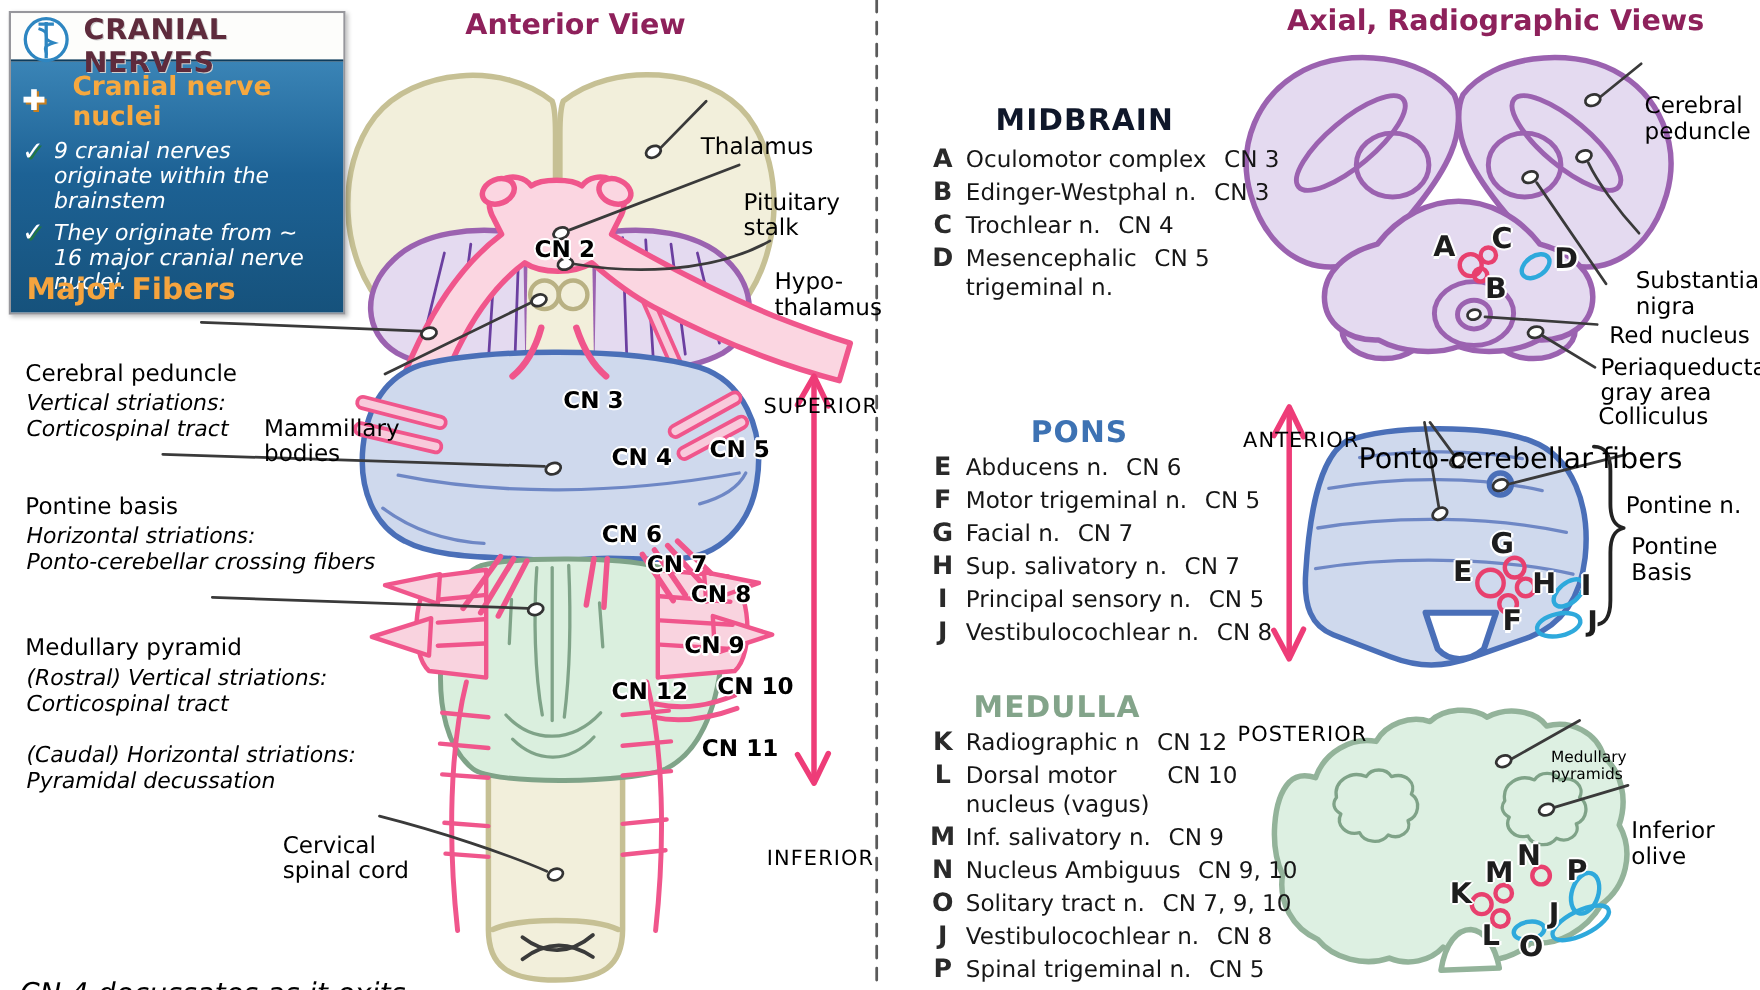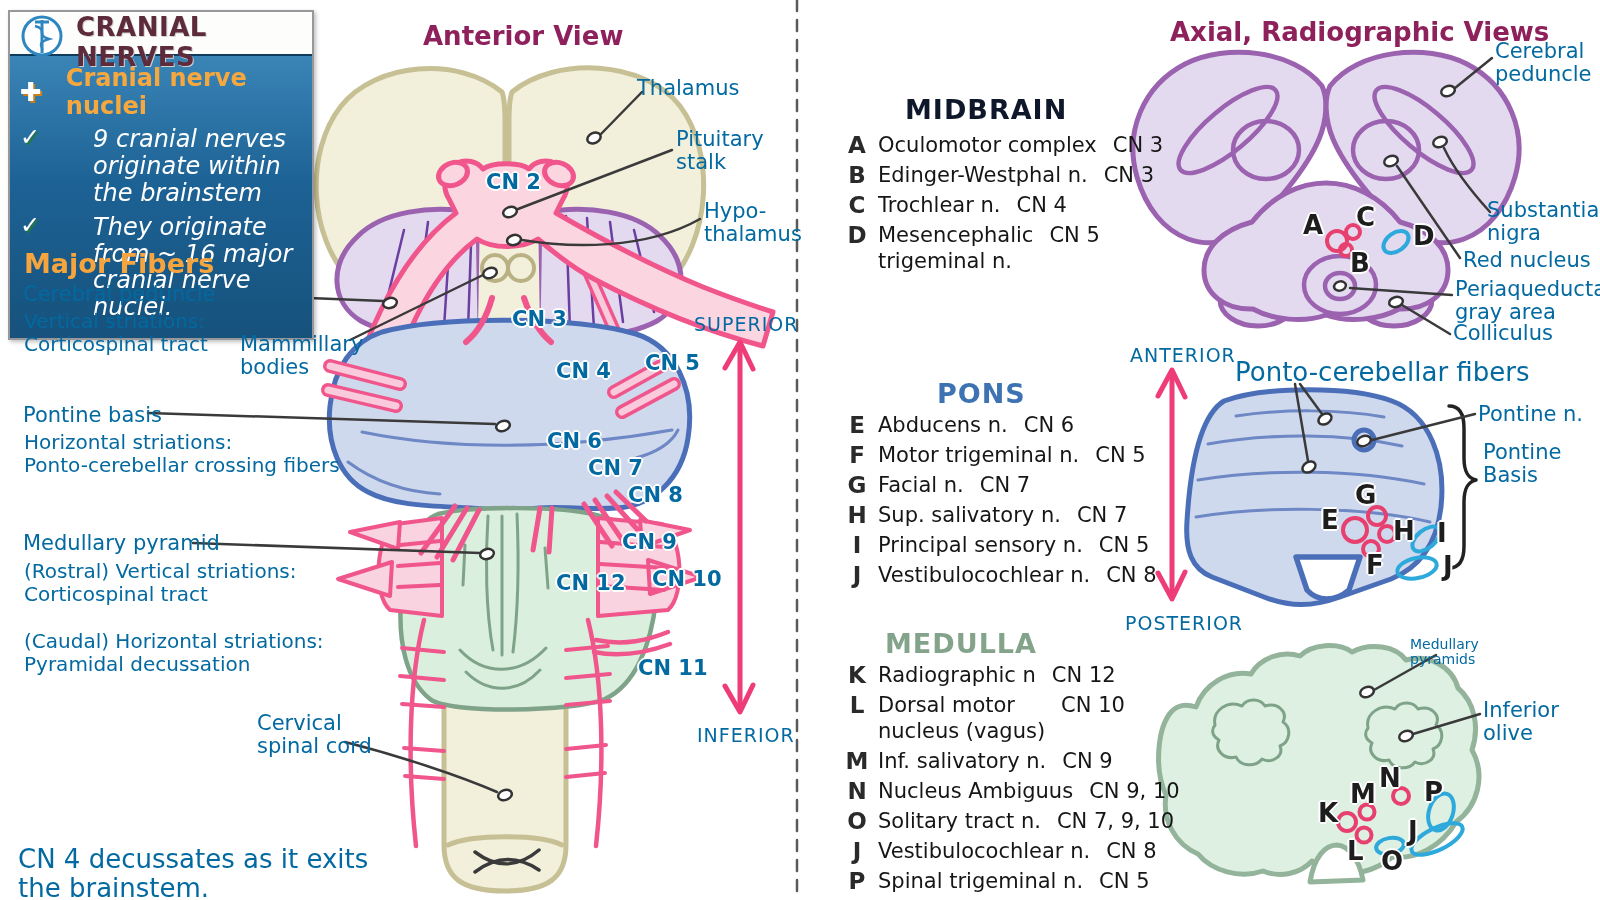--- a/index.html
+++ b/index.html
@@ -23,28 +23,28 @@
   .medline{fill:none;stroke:#7fa388;stroke-width:3;}
   .medA{fill:#ddf0e2;stroke:#93b39a;stroke-width:5;}
   .leader{fill:none;stroke:#3a3a3a;stroke-width:2.5;}
   .pinhole{fill:#fff;stroke:#333;stroke-width:2.5;}
   .pinkN{fill:none;stroke:#e8406e;stroke-width:4;}
   .blueN{fill:none;stroke:#2ea9dc;stroke-width:4;}
   .arrow{fill:none;stroke:#ee3c78;stroke-width:5;}
   .brace{fill:none;stroke:#222;stroke-width:3.5;}
 
   
-  .lbl{position:absolute;font-size:20px;line-height:1.1;white-space:pre-line;color:#0369a1;}
-  .lbl.it{}
+  .lbl{position:absolute;font-size:20px;line-height:1.1;white-space:pre-line;color:#000000;margin-top:45px;}
+  .lbl.it{font-style:italic;}
   .lbl.cnl{font-weight:600;font-size:21px;
      text-shadow:2px 0 #fff,-2px 0 #fff,0 2px #fff,0 -2px #fff,1px 1px #fff,-1px -1px #fff,1px -1px #fff,-1px 1px #fff;}
   .lbl.dir{font-size:19px;letter-spacing:1px;font-weight:500;}
   .marker{position:absolute;font-size:26px;font-weight:bold;color:#1d1d1d;
      text-shadow:2px 0 #fff,-2px 0 #fff,0 2px #fff,0 -2px #fff,1px 1px #fff,-1px -1px #fff;}
-  .viewtitle{position:absolute;font-size:26px;font-weight:bold;color:#8e215b;margin-top:13px;}
+  .viewtitle{position:absolute;font-size:26px;font-weight:bold;color:#8e215b;}
   .orangehead{position:absolute;font-size:27px;font-weight:bold;color:#f5a43e;}
   .sechead{position:absolute;font-size:27px;font-weight:bold;letter-spacing:1px;}
   .sechead.pur{color:#0f172a;} .sechead.blu{color:#3d72b3;} .sechead.grn{color:#83a48a;}
 
   
   .list{position:absolute;}
   .list-row{display:flex;align-items:flex-start;margin-bottom:4px;}
   .key{width:42px;text-align:center;font-weight:bold;font-size:23px;line-height:26px;color:#2a2a2a;flex:none;}
   .nm{font-size:21px;line-height:26px;white-space:pre-line;}
   .cnv{font-size:21px;line-height:26px;margin-left:16px;white-space:nowrap;}
@@ -55,21 +55,21 @@
   .header-top{display:flex;align-items:flex-start;height:42px;background:#fdfdfb;padding:0 8px;}
   .header-title{font-size:26px;font-weight:bold;color:#5e2b3c;letter-spacing:.5px;margin-left:10px;
      text-shadow:1px 1px 0 #cfcfcf;}
   .header-body{background:linear-gradient(180deg,#3a84b6 0%,#1d6295 45%,#16527c 100%);
      padding:8px 10px 10px 10px;border-top:2px solid #0e3c5c;}
   .box-title-row{display:flex;align-items:center;margin-bottom:6px;}
   .plus-icon{font-size:26px;font-weight:bold;color:#fff;text-shadow:2px 2px 0 #c87f1f;margin-right:8px;}
   .box-title{font-size:24px;font-weight:bold;color:#f6a83f;margin-left:16px;}
   .bullet{display:flex;margin-bottom:7px;}
   .check-icon{font-size:24px;font-weight:bold;color:#fff;text-shadow:2px 2px 0 #274; margin-right:9px;line-height:22px;flex:none;}
-  .bullet-text{font-size:24px;font-style:italic;font-weight:500;color:#fff;line-height:1.12;margin-left:44px;}
+  .bullet-text{font-size:20px;font-style:italic;font-weight:500;color:#fff;line-height:1.12;}
   .logo-wrap{flex:none;width:48px;height:48px;}
 </style>
 </head>
 <body>
 
 <div class="canvas">
 
   <svg class="art" viewBox="0 0 1600 900">
 
     <line x1="797" y1="0" x2="797" y2="900" stroke="#5a5a5a" stroke-width="2.5" stroke-dasharray="11 9"></line>
@@ -354,21 +354,21 @@
   <div class="lbl cnl" style="left:486px;top:171px">CN 2</div>
   <div class="lbl cnl" style="left:512px;top:308px">CN 3</div>
   <div class="lbl cnl" style="left:556px;top:360px">CN 4</div>
   <div class="lbl cnl" style="left:645px;top:352px">CN 5</div>
   <div class="lbl cnl" style="left:547px;top:430px">CN 6</div>
   <div class="lbl cnl" style="left:588px;top:457px">CN 7</div>
   <div class="lbl cnl" style="left:628px;top:484px">CN 8</div>
   <div class="lbl cnl" style="left:622px;top:531px">CN 9</div>
   <div class="lbl cnl" style="left:556px;top:572px">CN 12</div>
   <div class="lbl cnl" style="left:652px;top:568px">CN 10</div>
-  <div class="lbl cnl" style="left:638px;top:657px">CN 11</div>
+  <div class="lbl cnl" style="left:638px;top:624px">CN 11</div>
   <div class="lbl dir" style="left:694px;top:314px">SUPERIOR</div>
   <div class="lbl dir" style="left:697px;top:725px">INFERIOR</div>
 
   <div class="viewtitle" style="left:1170px;top:4px">Axial, Radiographic Views</div>
 
   <div class="sechead pur" style="left:905px;top:94px">MIDBRAIN</div>
   <div class="list" style="left:836px;top:132px">
     <div class="list-row">
         <span class="key">A</span>
         <span class="nm">Oculomotor complex</span>

